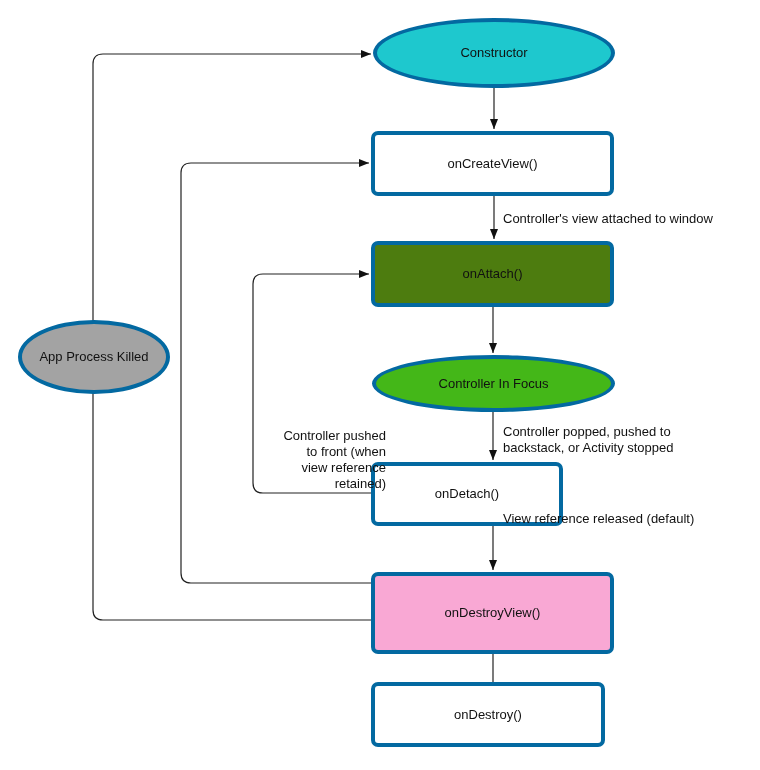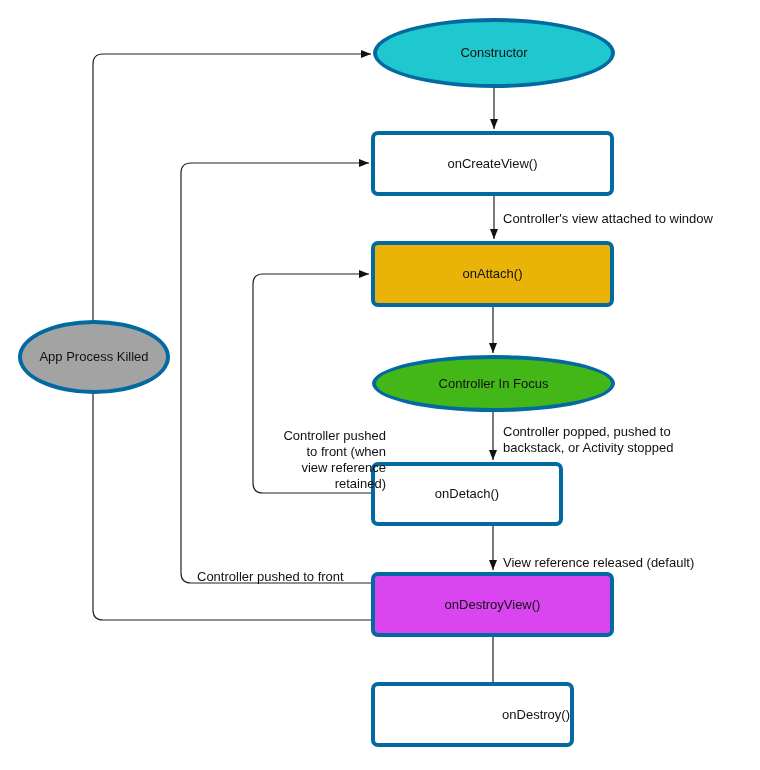--- a/index.html
+++ b/index.html
@@ -61,51 +61,50 @@
   </svg>
 
   <div class="node ellipse" style="left: 373px; top: 18px; width: 242px; height: 70px; background-color: rgb(30, 200, 206);">
     <span>Constructor</span>
   </div>
 
   <div class="node rect" style="left: 371px; top: 131px; width: 243px; height: 65px; background-color: rgb(255, 255, 255);">
     <span>onCreateView()</span>
   </div>
 
-  <div class="node rect" style="left: 371px; top: 241px; width: 243px; height: 66px; background-color: #eab308;">
+  <div class="node rect" style="left: 371px; top: 241px; width: 243px; height: 66px; background-color: #4d7c0f;">
     <span>onAttach()</span>
   </div>
 
   <div class="node ellipse" style="left: 372px; top: 355px; width: 243px; height: 57px; background-color: rgb(68, 183, 24); align-items: center;">
     <span>Controller In Focus</span>
   </div>
 
   <div class="node rect" style="left: 371px; top: 462px; width: 192px; height: 64px; background-color: rgb(255, 255, 255);">
     <span>onDetach()</span>
   </div>
 
-  <div class="node rect" style="left: 371px; top: 572px; width: 243px; height: 65px; background-color: #d946ef;">
+  <div class="node rect" style="left: 371px; top: 572px; width: 243px; height: 82px; background-color: #f9a8d4;">
     <span>onDestroyView()</span>
   </div>
 
-  <div class="node rect" style="left: 371px; top: 682px; width: 203px; height: 65px; background-color: rgb(255, 255, 255); justify-content: flex-end;">
+  <div class="node rect" style="left: 371px; top: 682px; width: 234px; height: 65px; background-color: rgb(255, 255, 255);">
     <span>onDestroy()</span>
   </div>
 
   <div class="node ellipse" style="left: 18px; top: 320px; width: 152px; height: 74px; background-color: #a3a3a3;">
     <span>App Process Killed</span>
   </div>
 
   <div class="edge-label multi" style="left:503px;top:424px">Controller popped, pushed to
 backstack, or Activity stopped</div>
 
   <div class="edge-label" style="left:503px;top:211px">Controller's view attached to window</div>
 
   <div class="edge-label multi center" style="left:246px;top:428px;width:140px">Controller pushed
 to front (when
 view reference
 retained)</div>
 
-  <div class="edge-label" style="left:503px;top:555px">View reference released (default)</div>
+  <div class="edge-label" style="left:503px;top:511px">View reference released (default)</div>
 
-  <div class="edge-label" style="left:197px;top:569px">Controller pushed to front</div>
 
 </div>
 
 </body></html>

